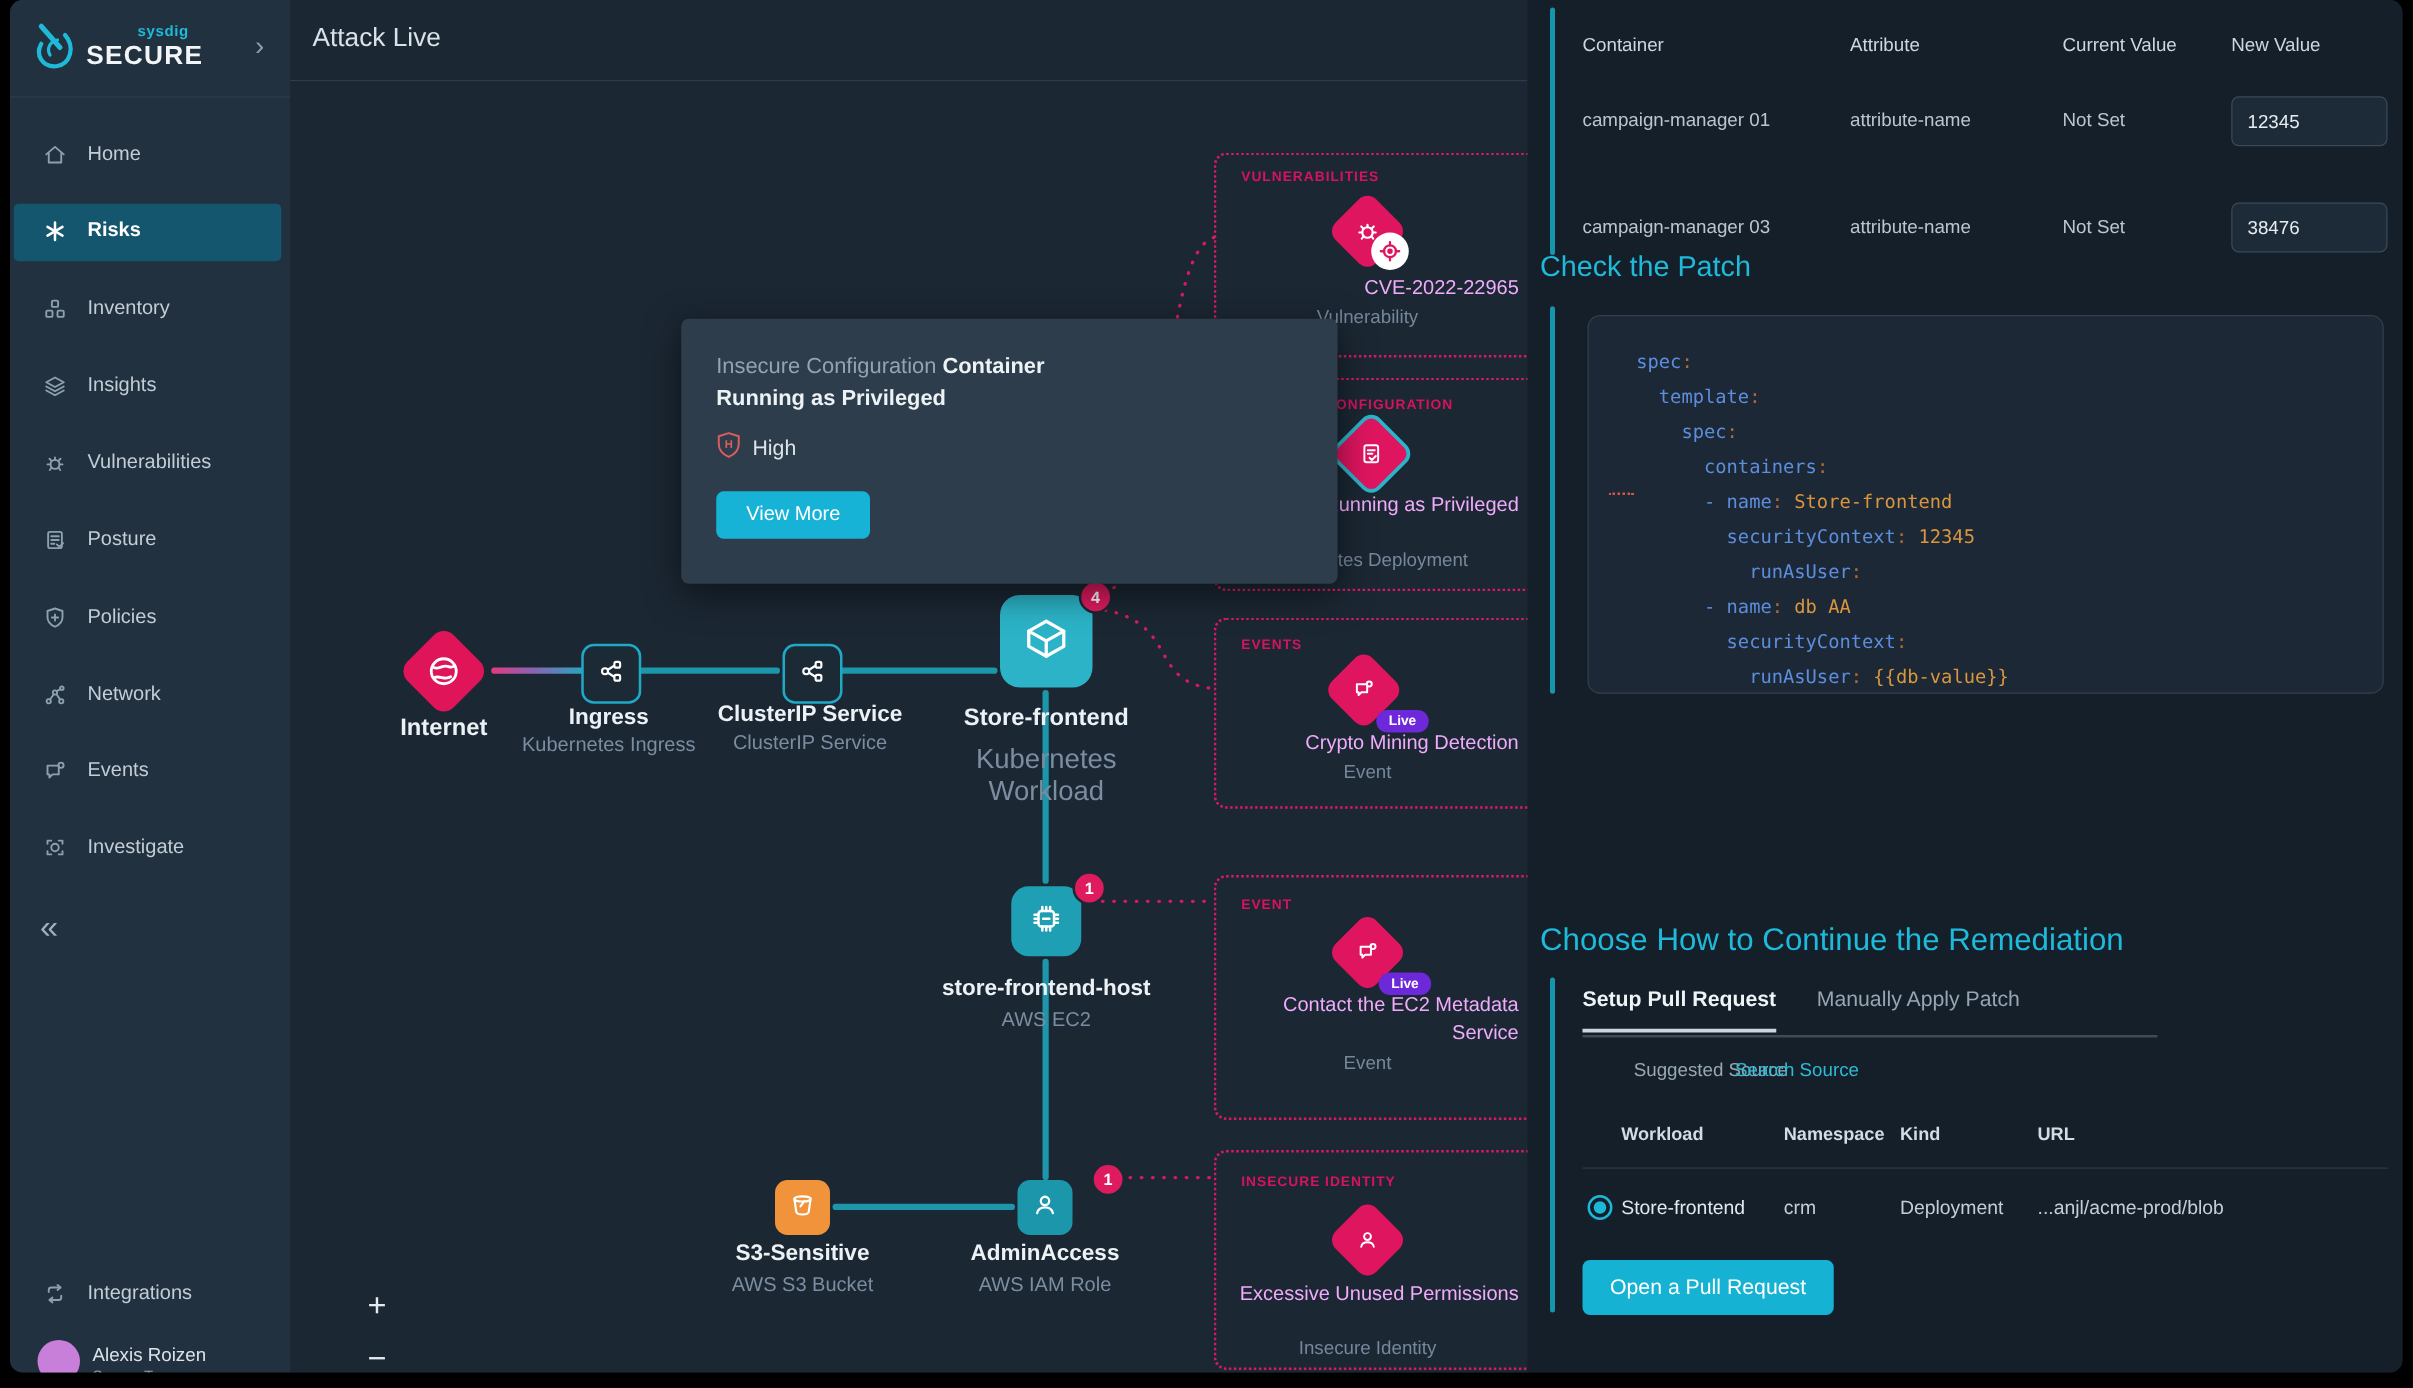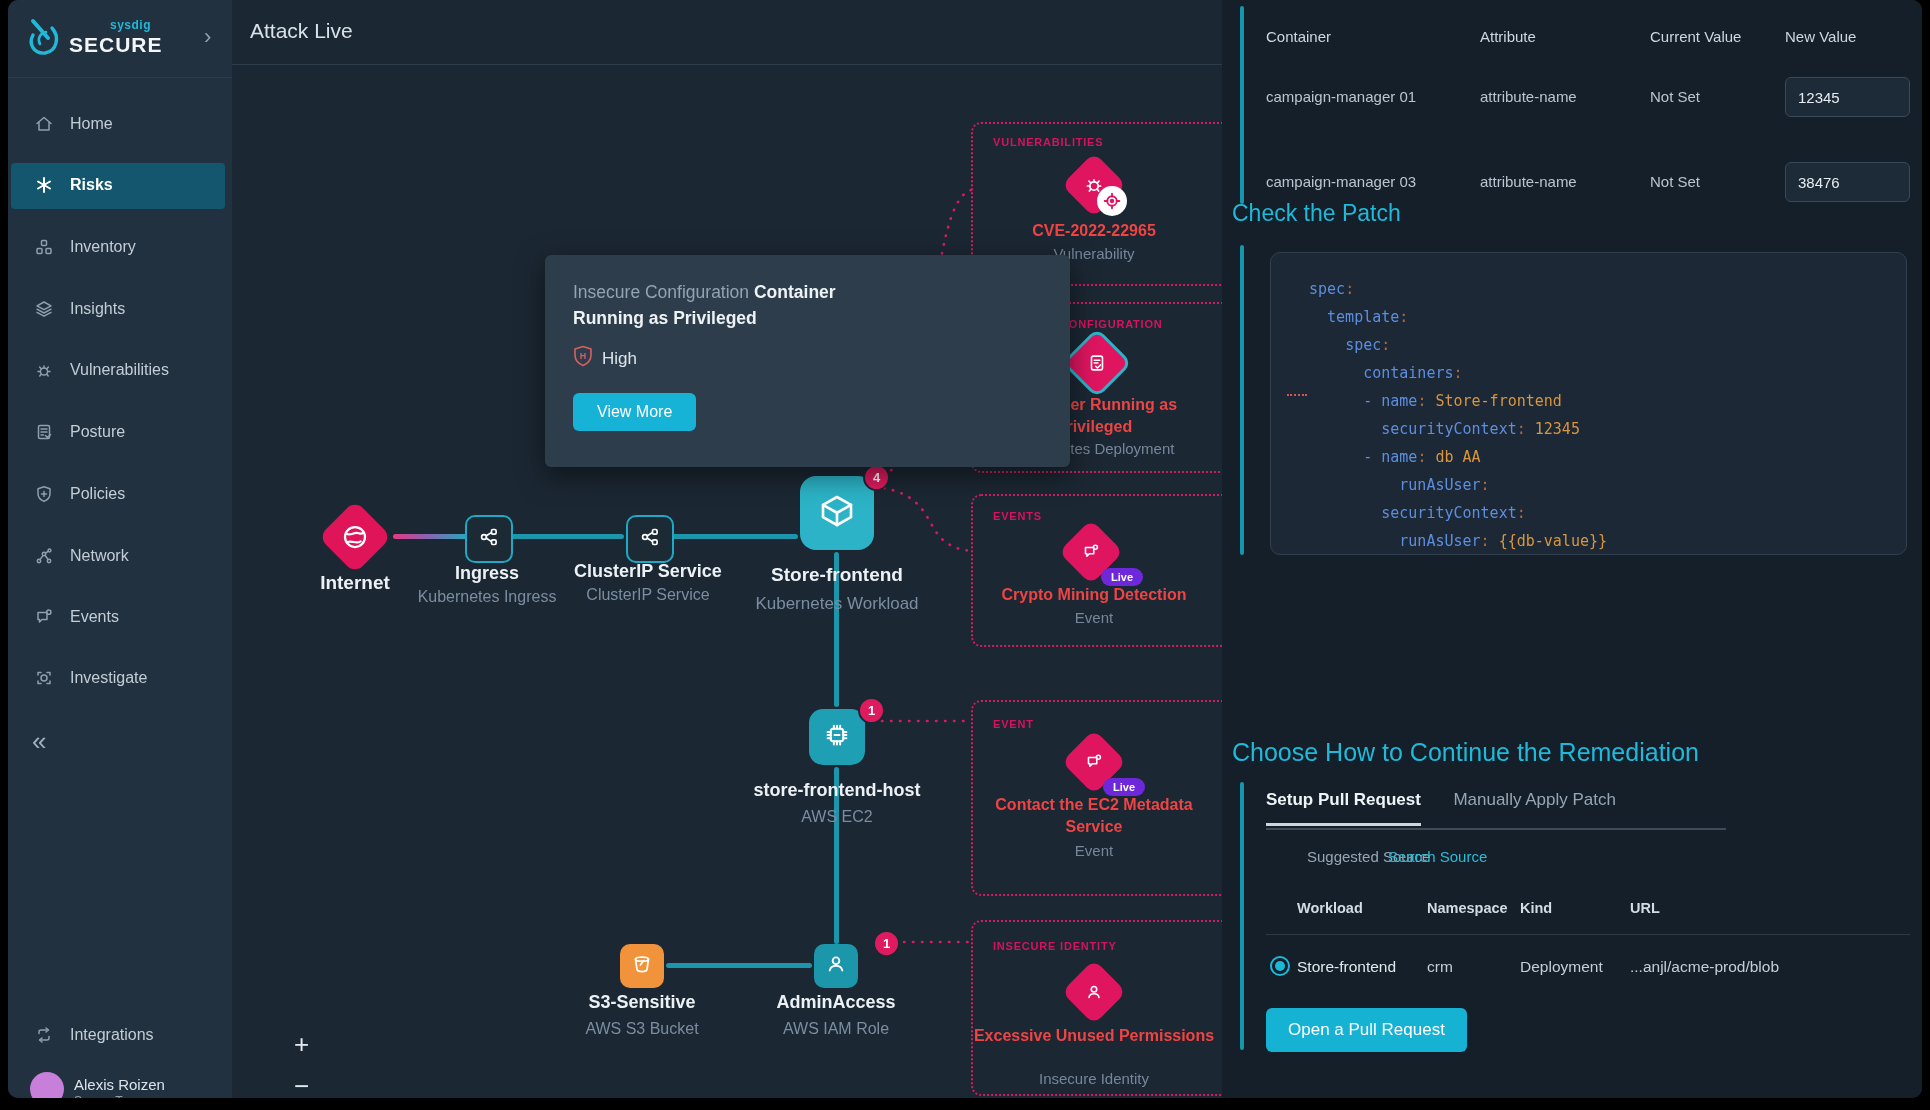--- a/index.html
+++ b/index.html
@@ -50,21 +50,21 @@
   .nlabel{position:absolute;width:200px;text-align:center;font-weight:700;font-size:18px;color:#ecf1f5;z-index:8;}
   .nlabel.big{font-size:19px;}
   .nsub{position:absolute;width:200px;text-align:center;font-size:16px;color:#7b8da0;z-index:8;}
   svg.nic{stroke:#fff;fill:none;stroke-width:1.7;stroke-linecap:round;stroke-linejoin:round;}
   
   .riskbox{position:absolute;left:739px;width:260px;border:2px dotted #d81b60;border-radius:10px;z-index:10;}
   .cat{position:absolute;left:20px;font-size:11px;font-weight:700;letter-spacing:.8px;color:#d6135f;}
   .rdiamond{position:absolute;width:46px;height:46px;border-radius:10px;transform:rotate(45deg);background:#df1560;}
   .rdiamond.ring{border:3px solid #2ab5c9;width:44px;height:44px;}
   .rdiamond .dicon{position:absolute;inset:0;display:flex;align-items:center;justify-content:center;transform:rotate(-45deg);}
-  .rtitle{position:absolute;left:0;width:242px;text-align:center;font-size:16px;font-weight:700;color:#ef4444;line-height:22px;}
+  .rtitle{position:absolute;left:0;width:242px;text-align:right;font-size:16px;font-weight:400;color:#f0abfc;line-height:22px;}
   .rsub{position:absolute;left:0;width:242px;text-align:center;font-size:15px;color:#76879a;}
   .live-pill{position:absolute;background:#6d28d9;color:#fff;font-size:11px;font-weight:700;
     padding:3px 10px;border-radius:10px;z-index:12;}
   .cross-badge{position:absolute;width:30px;height:30px;border-radius:50%;background:#fff;
     display:flex;align-items:center;justify-content:center;z-index:12;}
   
   .tooltip{position:absolute;left:313px;top:191px;width:525px;height:212px;background:#2e3d4c;border-radius:6px;
     box-shadow:0 8px 28px rgba(0,0,0,.5);z-index:30;}
   .tt-title{position:absolute;left:28px;top:24px;width:310px;font-size:17.5px;line-height:26px;color:#93a3b1;}
   .tt-title b{color:#edf2f5;}
@@ -277,21 +277,21 @@
 
       <div class="nsq store" style="left:568px;top:412px">
         <span><svg class="nic" width="42" height="42" viewBox="0 0 24 24" style="stroke-width:1.5">
               <path d="M12 4 L20 8.5 L12 13 L4 8.5 Z"></path>
               <path d="M4 8.5 V15.5 L12 20 V13"></path>
               <path d="M20 8.5 V15.5 L12 20"></path>
             </svg></span>
       </div>
       <div class="nbadge" style="left:631px;top:400px">4</div>
       <div class="nlabel big" style="left:505px;top:500px">Store-frontend</div>
-      <div class="nsub" style="left:505px;top:530px;font-size:17px">Kubernetes Workload</div>
+      <div class="nsub" style="left:505px;top:530px;font-size:22px">Kubernetes Workload</div>
 
       <div class="nsq host" style="left:577px;top:645px">
         <span><svg class="nic" width="30" height="30" viewBox="0 0 24 24" style="stroke-width:1.6">
               <rect x="7" y="7" width="10" height="10" rx="2"></rect>
               <path d="M10 12 H14"></path>
               <path d="M9.5 7 V4.5 M12 7 V4.5 M14.5 7 V4.5 M9.5 19.5 V17 M12 19.5 V17 M14.5 19.5 V17 M7 9.5 H4.5 M7 12 H4.5 M7 14.5 H4.5 M19.5 9.5 H17 M19.5 12 H17 M19.5 14.5 H17"></path>
             </svg></span>
       </div>
       <div class="nbadge" style="left:626px;top:633px">1</div>
       <div class="nlabel" style="left:505px;top:716px">store-frontend-host</div>
@@ -437,22 +437,22 @@
     <div class="sec-heading" style="top:200px">Check the Patch</div>
     <div class="tealbar" style="left:18px;top:245px;height:310px"></div>
     <div class="codeblock">
         <div id="code-lines">
           <div class="code-line"><span class="gutter"></span><span class="seg-k">spec</span><span class="seg-c">:</span></div>
           <div class="code-line"><span class="gutter"></span><span class="seg-sp">  </span><span class="seg-k">template</span><span class="seg-c">:</span></div>
           <div class="code-line"><span class="gutter"></span><span class="seg-sp">    </span><span class="seg-k">spec</span><span class="seg-c">:</span></div>
           <div class="code-line"><span class="gutter squiggle"></span><span class="seg-sp">      </span><span class="seg-k">containers</span><span class="seg-c">:</span></div>
           <div class="code-line"><span class="gutter"></span><span class="seg-sp">      </span><span class="seg-d">- </span><span class="seg-k">name</span><span class="seg-c">:</span><span class="seg-v"> Store-frontend</span></div>
           <div class="code-line"><span class="gutter"></span><span class="seg-sp">        </span><span class="seg-k">securityContext</span><span class="seg-c">:</span><span class="seg-v"> 12345</span></div>
+          <div class="code-line"><span class="gutter"></span><span class="seg-sp">          </span><span class="seg-k">runAsUser</span><span class="seg-c">:</span></div>
           <div class="code-line"><span class="gutter"></span><span class="seg-sp">      </span><span class="seg-d">- </span><span class="seg-k">name</span><span class="seg-c">:</span><span class="seg-v"> db AA</span></div>
-          <div class="code-line"><span class="gutter"></span><span class="seg-sp">          </span><span class="seg-k">runAsUser</span><span class="seg-c">:</span></div>
           <div class="code-line"><span class="gutter"></span><span class="seg-sp">        </span><span class="seg-k">securityContext</span><span class="seg-c">:</span></div>
           <div class="code-line"><span class="gutter"></span><span class="seg-sp">          </span><span class="seg-k">runAsUser</span><span class="seg-c">:</span><span class="seg-v"> {{db-value}}</span></div>
         </div>
       </div>
 
     <div class="sec-heading lg" style="top:738px">Choose How to Continue the Remediation</div>
     <div class="tealbar" style="left:18px;top:782px;height:268px"></div>
 
     <div class="tabs">
       <span class="tab active">Setup Pull Request</span>

